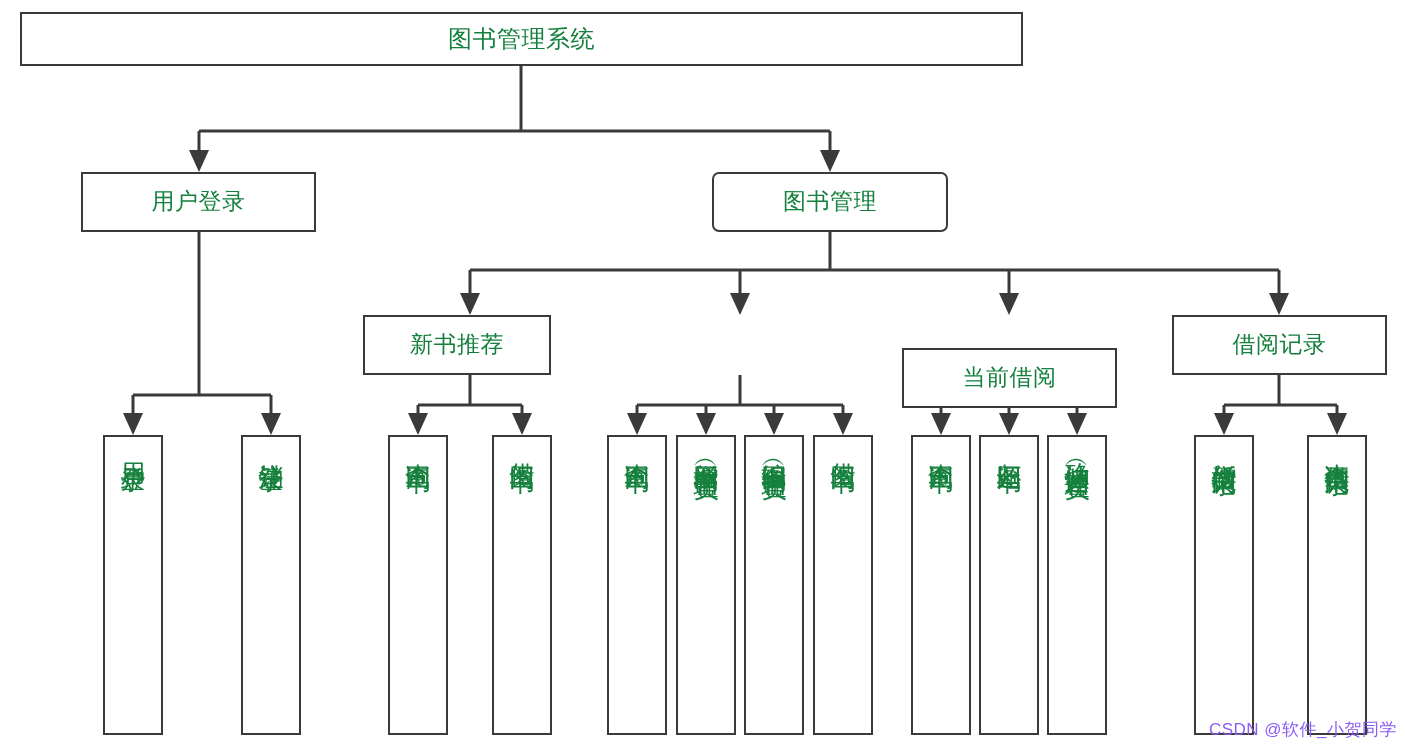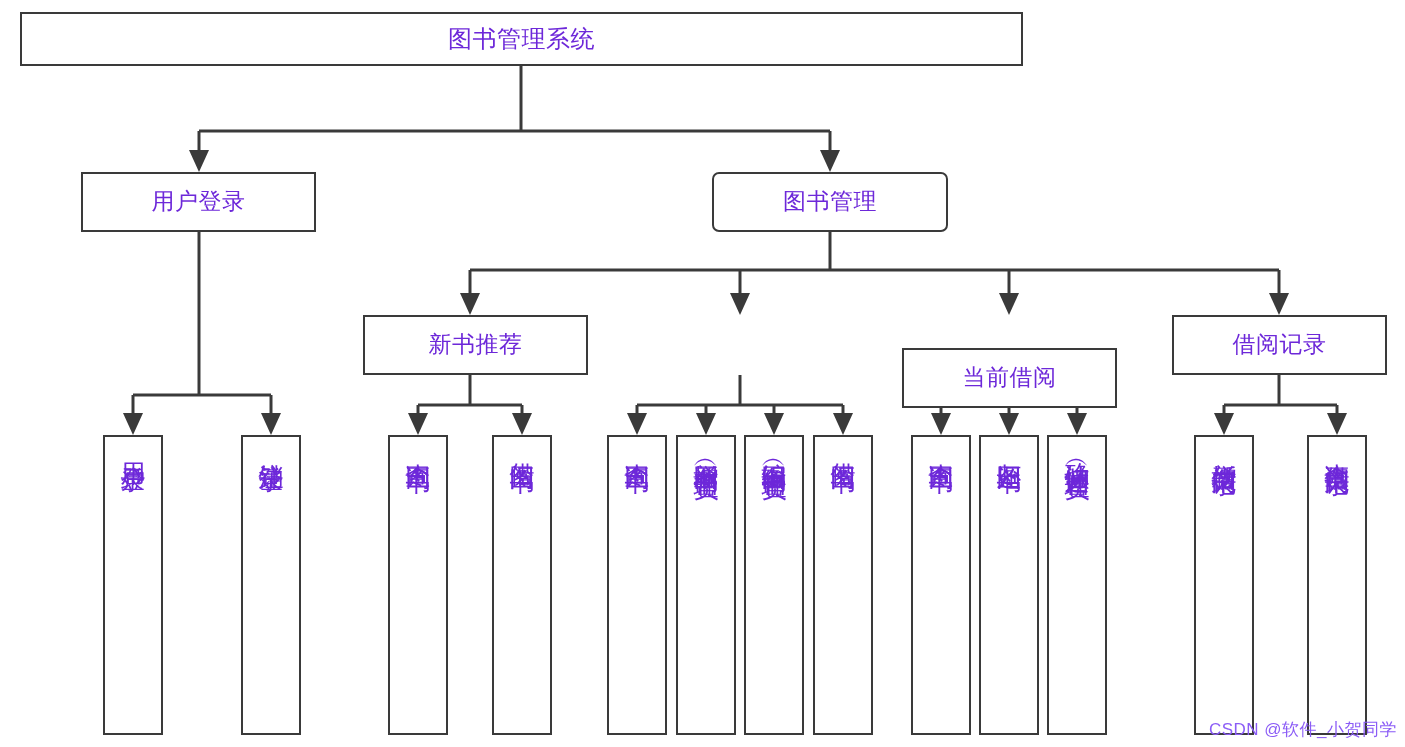--- a/index.html
+++ b/index.html
@@ -34,21 +34,21 @@
     display: flex;
     align-items: center;
     justify-content: center;
     color: #3f3f3f;
     z-index: 2;
   }
   .node-label {
     display: block;
     line-height: 1.12;
     letter-spacing: 0.5px;
-    color: #6d28d9;
+    color: #15803d;
     text-align: center;
     white-space: pre;
   }
   
   .node.h .node-label {
     font-size: 23px;
     writing-mode: horizontal-tb;
   }
   .node.root .node-label {
     font-size: 24px;
@@ -166,21 +166,21 @@
   </div>
 
   <div class="node h" style="left:81px; top:172px; width:235px; height:60px;">
     <span class="node-label">用户登录</span>
   </div>
 
   <div class="node h" style="left:712px; top:172px; width:236px; height:60px;border-radius:7px;">
     <span class="node-label">图书管理</span>
   </div>
 
-  <div class="node h" style="left:363px; top:315px; width:225px; height:60px;">
+  <div class="node h" style="left:363px; top:315px; width:188px; height:60px;">
     <span class="node-label">新书推荐</span>
   </div>
 
 
   <div class="node h" style="left:902px; top:315px; width:215px; height:60px;margin-top:33px;">
     <span class="node-label">当前借阅</span>
   </div>
 
   <div class="node h" style="left:1172px; top:315px; width:215px; height:60px;">
     <span class="node-label">借阅记录</span>

